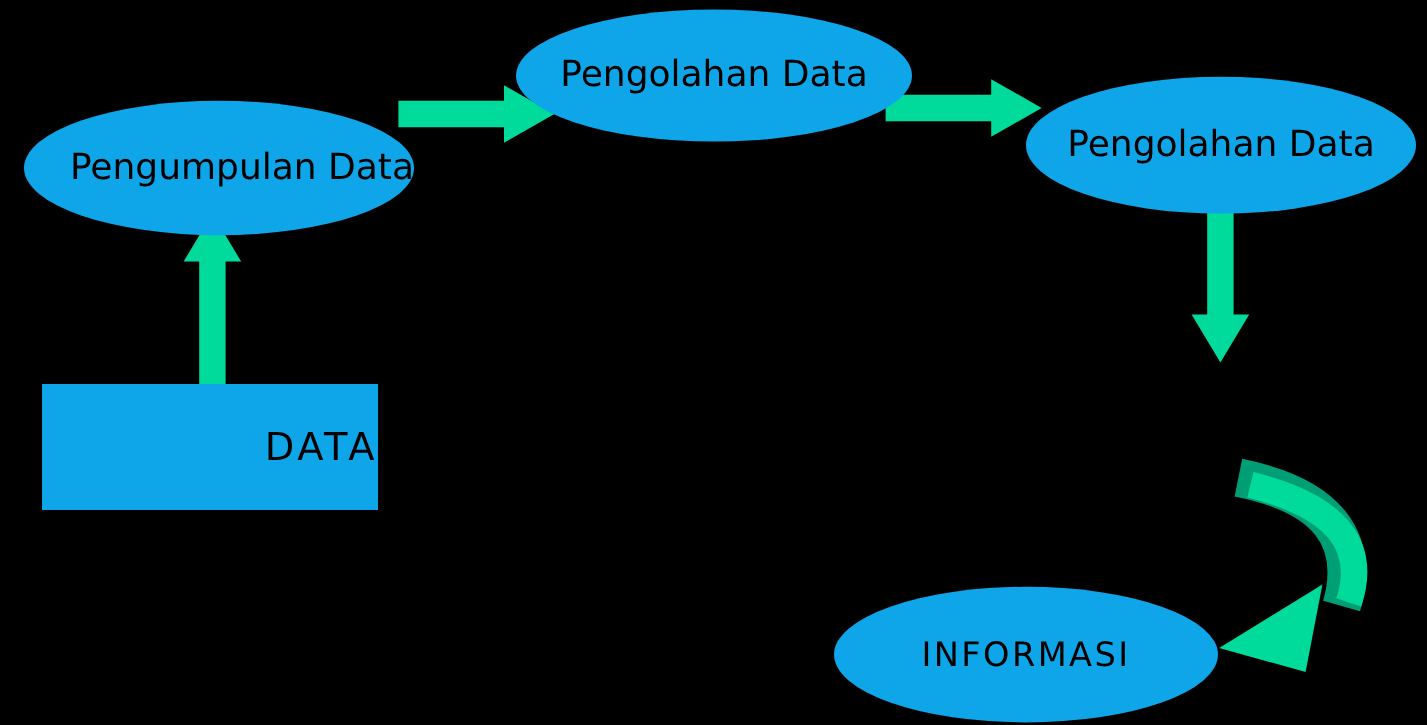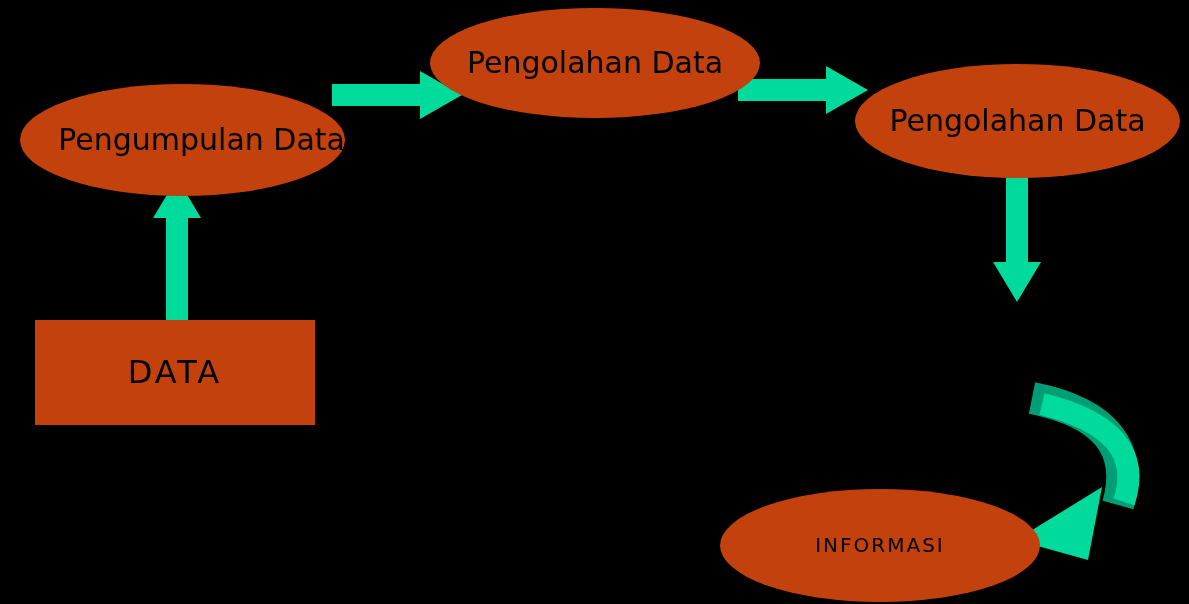--- a/index.html
+++ b/index.html
@@ -15,35 +15,35 @@
     position: relative;
     width: 1189px;
     height: 604px;
     background: #000000;
   }
   .node {
     position: absolute;
     display: flex;
     align-items: center;
     justify-content: center;
-    background: #c2410c;
+    background: #0ea5e9;
     color: #000000;
     text-align: center;
     font-size: 30px;
     font-weight: 500;
     line-height: 1.05;
   }
   .ellipse { border-radius: 50%; }
-  .rect { border-radius: 0; }
+  .rect { border-radius: 0; justify-content: flex-end; }
 
   #node-pengumpulan { left: 20px;  top: 84px;  width: 325px; height: 112px; justify-content: flex-end; }
   #node-pengolahan  { left: 430px; top: 8px;   width: 330px; height: 110px; }
   #node-penyajian   { left: 855px; top: 64px;  width: 325px; height: 114px; }
   #node-analisa     { left: 875px; top: 303px; width: 285px; height: 102px; }
-  #node-informasi   { left: 720px; top: 489px; width: 320px; height: 113px; font-size: 20px; letter-spacing: 2px; }
+  #node-informasi   { left: 695px; top: 489px; width: 320px; height: 113px; font-size: 28px; letter-spacing: 2px; }
   #node-data        { left: 35px;  top: 320px; width: 280px; height: 105px; font-size: 32px; letter-spacing: 3px; }
 
   svg.arrows {
     position: absolute;
     left: 0; top: 0;
     width: 1189px;
     height: 604px;
     pointer-events: none;
   }
   .arrow-fill { fill: #00DB9B; }

